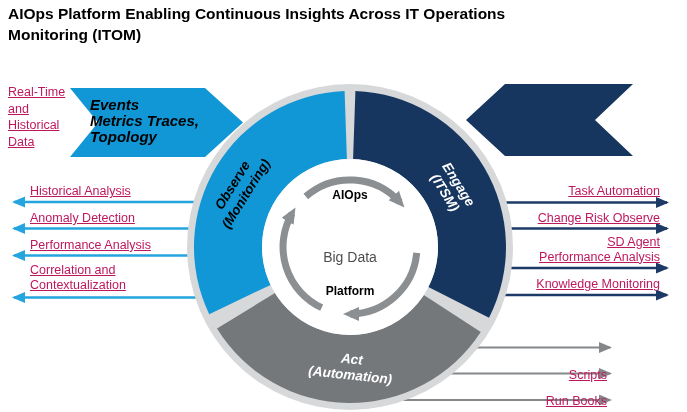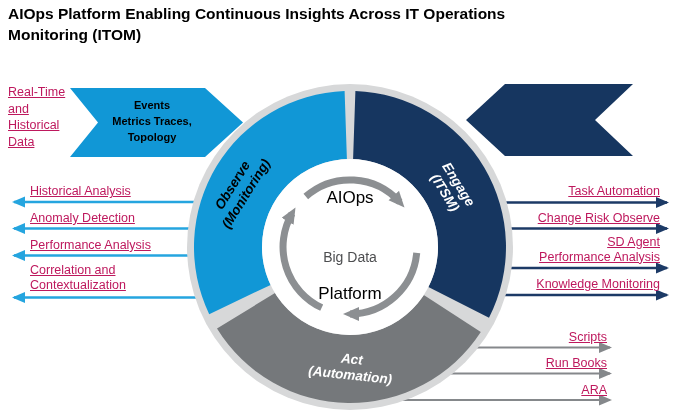--- a/index.html
+++ b/index.html
@@ -5,34 +5,34 @@
   html,body{margin:0;padding:0;background:#fff;}
   .canvas{position:relative;width:687px;height:412px;background:#fff;overflow:hidden;
           font-family:"Liberation Sans",sans-serif;}
   .abs{position:absolute;}
   .title{left:8px;top:4px;width:620px;font-size:15.5px;font-weight:700;color:#000;
          line-height:1.34;white-space:pre-line;}
   svg.diagram{position:absolute;left:0;top:0;z-index:1;}
   .overlay{z-index:2;}
   .lbl{font-size:12.5px;line-height:14.5px;color:#be185d;white-space:pre-line;text-decoration:underline;}
   .source{left:8px;top:84px;line-height:16.5px;}
-  .banner-text{font-size:11px;font-weight:700;line-height:16px;text-align:center;white-space:pre-line;}
+  .banner-text{font-size:15px;font-weight:700;line-height:16px;white-space:pre-line;font-style:italic;}
   .banner-left{left:90px;top:97px;width:124px;color:#000;}
   .banner-right{left:494px;top:99px;width:106px;color:#fff;}
   .seg{font-size:13.5px;font-weight:700;font-style:italic;line-height:1.22;text-align:center;
        white-space:pre-line;transform-origin:center;}
   .seg-observe{left:240px;top:190px;color:#000;transform:translate(-50%,-50%) rotate(-58deg);}
   .seg-engage{left:451px;top:189px;color:#fff;transform:translate(-50%,-50%) rotate(58deg);}
   .seg-act{left:351px;top:368px;color:#fff;transform:translate(-50%,-50%) rotate(6deg);}
   .ctr{left:250px;width:200px;text-align:center;}
-  .ctr-bold{font-size:17px;font-weight:400;color:#000;}
+  .ctr-bold{font-size:12px;font-weight:700;color:#000;}
   .ctr-mid{font-size:14px;color:#4d4e50;}
   .out-left{left:30px;text-align:left;}
   .out-right{right:27px;text-align:right;}
-  .out-act{right:80px;text-align:right;}
+  .out-act{right:80px;text-align:right;margin-top:38px;}
 </style>
 </head>
 <body>
 
 <div class="canvas">
 
   <div class="abs title">AIOps Platform Enabling Continuous Insights Across IT Operations
 Monitoring (ITOM)</div>
 
   <svg class="diagram" width="687" height="412" viewBox="0 0 687 412">

